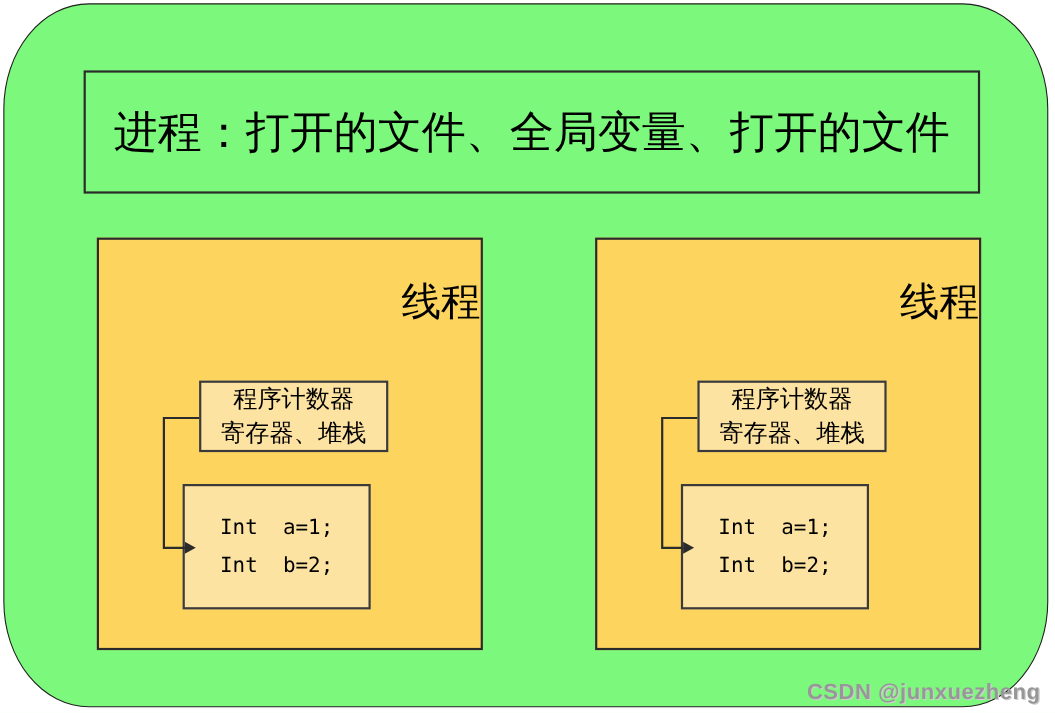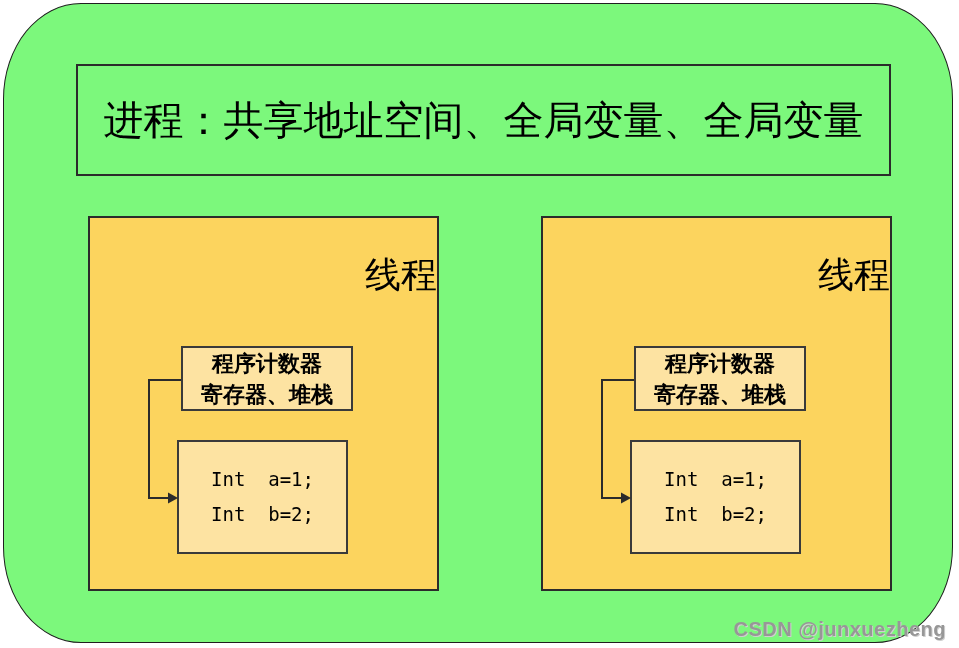--- a/index.html
+++ b/index.html
@@ -59,31 +59,30 @@
     position: absolute;
     left: 91px; top: 128px;
     width: 172px; height: 65px;
     background: #FDE3A2;
     border: 2px solid #3a3a3a;
     box-sizing: border-box;
     display: flex;
     flex-direction: column;
     align-items: center;
     justify-content: center;
-    font-weight: bold;
   }
   .pc-line {
     font-size: 22px;
     line-height: 31px;
     color: #000000;
     white-space: nowrap;
   }
   .code-box {
     position: absolute;
-    left: 87px; top: 222px;
+    left: 76px; top: 222px;
     width: 171px; height: 114px;
     background: #FDE3A2;
     border: 2px solid #3a3a3a;
     box-sizing: border-box;
     display: flex;
     flex-direction: column;
     align-items: center;
     justify-content: center;
   }
   .code-line {
@@ -111,21 +110,21 @@
   }
 </style>
 </head>
 <body>
 
 <div class="canvas">
 
   <div class="process-shape">
 
     <div class="process-title-box">
-      <span class="process-title-text">进程：共享地址空间、全局变量、全局变量</span>
+      <span class="process-title-text">进程：打开的文件、全局变量、打开的文件</span>
     </div>
 
     <div class="thread-box left">
       <div class="thread-title">线程</div>
 
       <div class="pc-box">
         <span class="pc-line">程序计数器</span>
         <span class="pc-line">寄存器、堆栈</span>
       </div>
 

